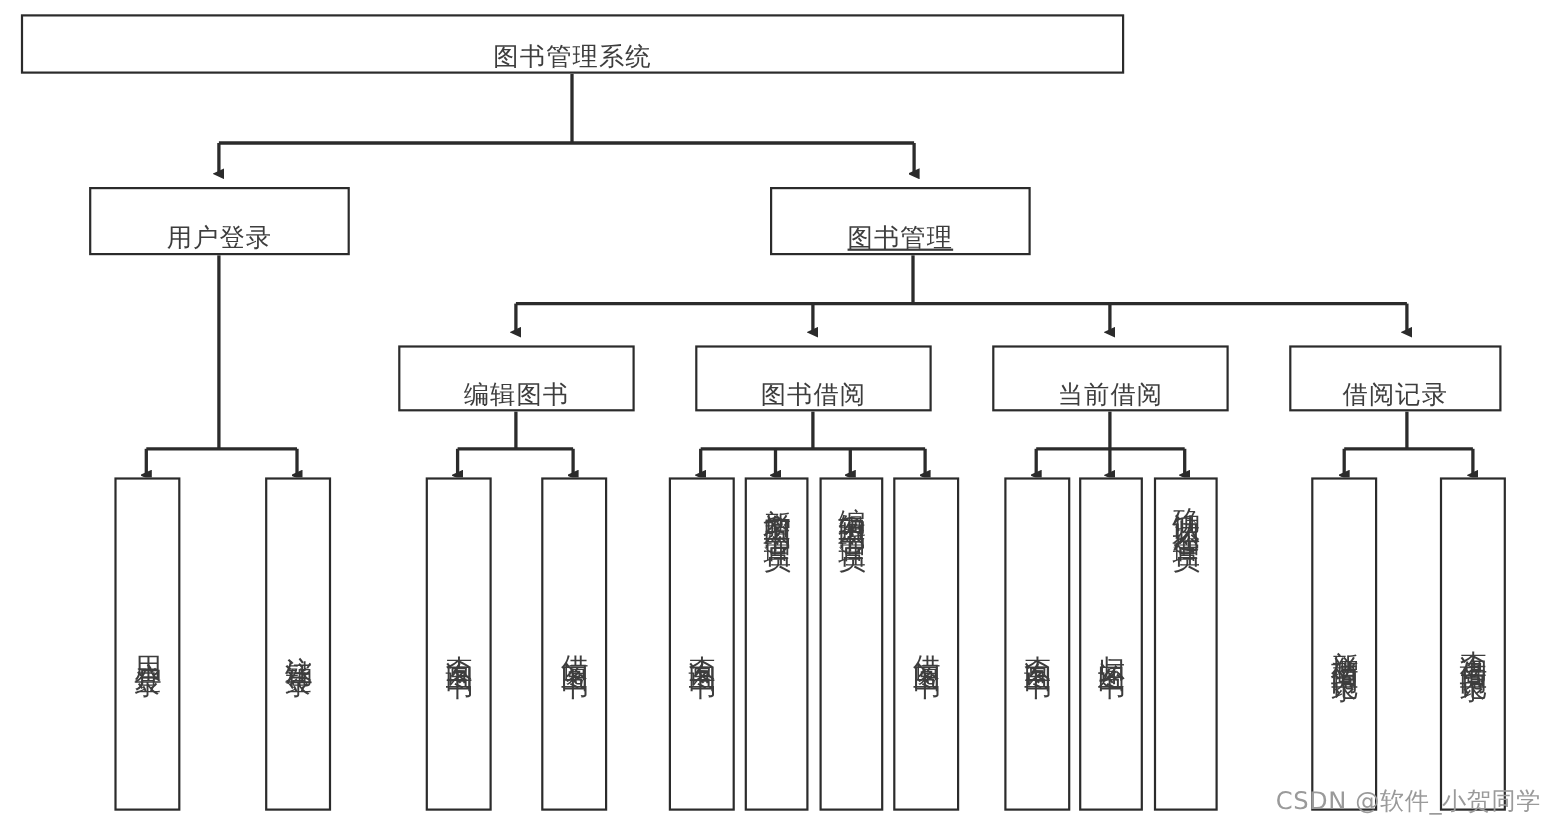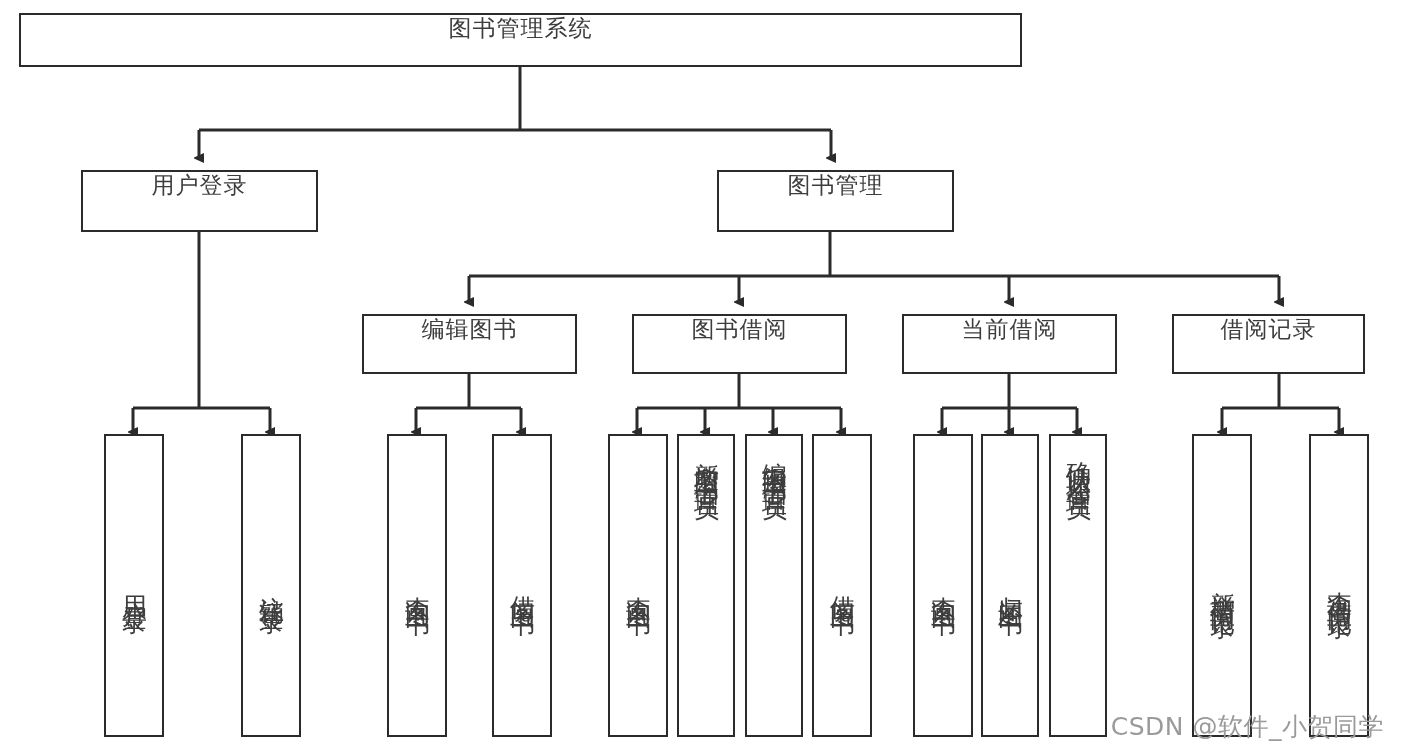--- a/index.html
+++ b/index.html
@@ -24,21 +24,21 @@
     width: 1405px;
     height: 747px;
     pointer-events: none;
   }
   .node {
     position: absolute;
     box-sizing: border-box;
     border: 2px solid #2b2b2b;
     background: #ffffff;
     display: flex;
-    align-items: flex-start;
+    align-items: flex-end;
     justify-content: center;
     color: #3a3a3a;
   }
   .node .label {
     font-size: 23px;
     line-height: 1.15;
     letter-spacing: 1px;
     white-space: nowrap;
     color: #3d3d3d;
   }
@@ -59,23 +59,23 @@
     max-height: 96%;
   }
   .node.leaf.top-anchor {
     align-items: flex-start;
   }
   .node.leaf.top-anchor .label {
     margin-top: 6px;
   }
   #watermark {
     position: absolute;
-    right: 21px;
+    right: 4px;
     bottom: 4px;
-    font-size: 25px;
+    font-size: 22px;
     color: #9a9a9a;
     letter-spacing: 0.5px;
     white-space: nowrap;
   }
 </style>
 </head>
 <body>
 
 <div id="diagram-root">
 
@@ -129,21 +129,21 @@
     </g>
   </svg>
 
   <div class="node" style="left:19px; top:13px; width:1003px; height:54px;">
     <span class="label">图书管理系统</span>
   </div>
 
   <div class="node" style="left:81px; top:170px; width:237px; height:62px;">
     <span class="label">用户登录</span>
   </div>
-  <div class="node" style="left:717px; top:170px; width:237px; height:62px;">
+  <div class="node" style="left:700px; top:170px; width:237px; height:62px;text-decoration:underline;">
     <span class="label">图书管理</span>
   </div>
 
   <div class="node" style="left:362px; top:314px; width:215px; height:60px;">
     <span class="label">编辑图书</span>
   </div>
   <div class="node" style="left:632px; top:314px; width:215px; height:60px;">
     <span class="label">图书借阅</span>
   </div>
   <div class="node" style="left:902px; top:314px; width:215px; height:60px;">

